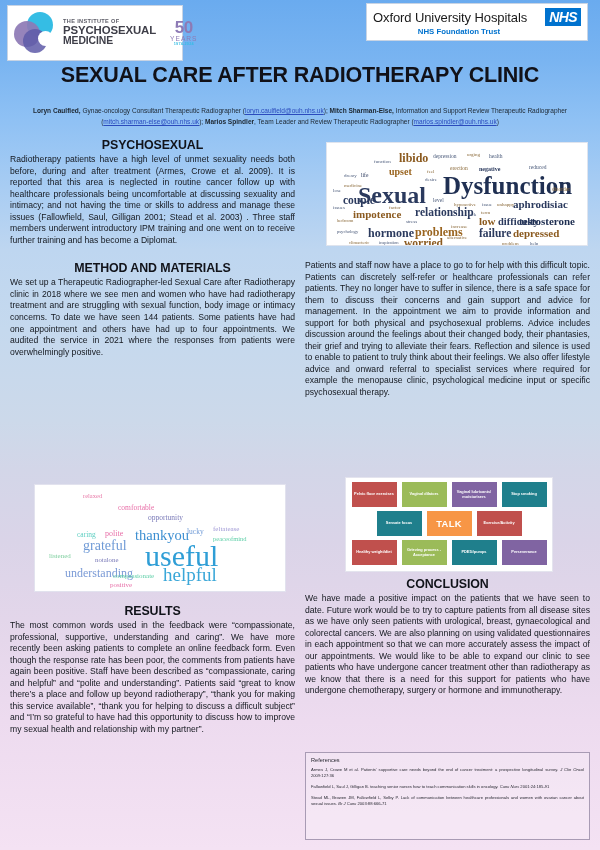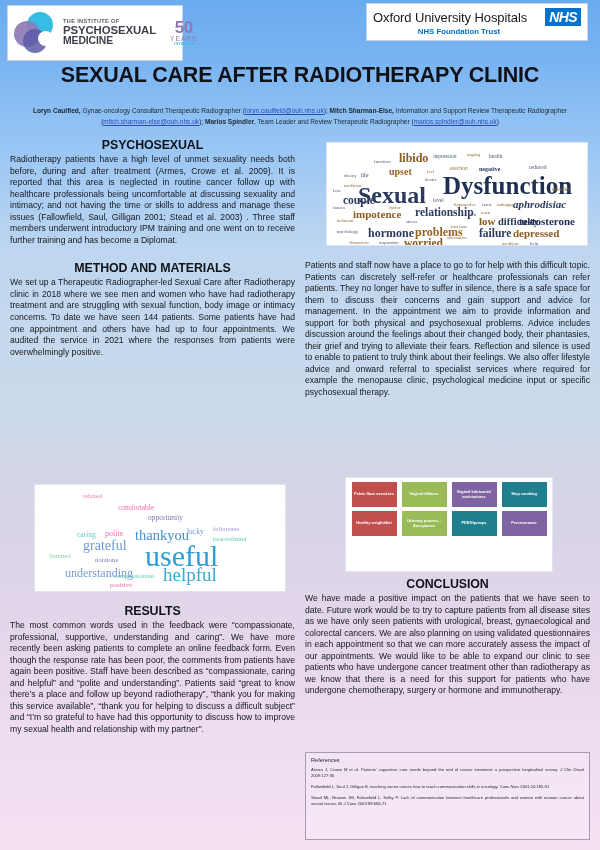--- a/index.html
+++ b/index.html
@@ -206,21 +206,21 @@
   </div>
 
   <div id="wc-dysfunction">
       <span style="left: 31px; top: 40px; font-size: 24px; color: rgb(43, 58, 94); font-weight: 700;">Sexual</span>
       <span style="left: 116px; top: 30px; font-size: 25px; color: rgb(31, 47, 82); font-weight: 700;">Dysfunction</span>
       <span style="left: 72px; top: 9px; font-size: 12px; color: rgb(139, 90, 31); font-weight: 700;">libido</span>
       <span style="left: 62px; top: 24px; font-size: 10px; color: rgb(154, 101, 32); font-weight: 700;">upset</span>
       <span style="left: 16px; top: 52px; font-size: 11.5px; color: rgb(43, 58, 94); font-weight: 700;">couple</span>
       <span style="left: 26px; top: 66px; font-size: 11px; color: rgb(139, 90, 31); font-weight: 700;">impotence</span>
       <span style="left: 88px; top: 64px; font-size: 11.5px; color: rgb(43, 58, 94); font-weight: 700;">relationship</span>
-      <span style="left: 186px; top: 56px; font-size: 11px; color: rgb(43, 58, 94); font-weight: 700; font-style: italic;">aphrodisiac</span>
+      <span style="left: 186px; top: 56px; font-size: 11px; color: rgb(43, 58, 94); font-weight: 700;">aphrodisiac</span>
       <span style="left: 192px; top: 73px; font-size: 11px; color: rgb(31, 47, 82); font-weight: 700;">testosterone</span>
       <span style="left: 152px; top: 73px; font-size: 11px; color: rgb(139, 90, 31); font-weight: 700;">low</span>
       <span style="left: 171px; top: 74px; font-size: 10.5px; color: rgb(43, 58, 94); font-weight: 700;">difficulty</span>
       <span style="left: 41px; top: 84px; font-size: 12px; color: rgb(43, 58, 94); font-weight: 700;">hormone</span>
       <span style="left: 88px; top: 83px; font-size: 12px; color: rgb(154, 101, 32); font-weight: 700;">problems</span>
       <span style="left: 152px; top: 85px; font-size: 11.5px; color: rgb(43, 58, 94); font-weight: 700;">failure</span>
       <span style="left: 186px; top: 85px; font-size: 11px; color: rgb(139, 90, 31); font-weight: 700;">depressed</span>
       <span style="left: 77px; top: 95px; font-size: 11.5px; color: rgb(139, 90, 31); font-weight: 700;">worried</span>
       <span style="left: 47px; top: 16px; font-size: 5px; color: rgb(74, 90, 122); font-weight: 400;">function</span>
       <span style="left: 106px; top: 11px; font-size: 5.5px; color: rgb(74, 90, 122); font-weight: 400;">depression</span>
@@ -276,20 +276,25 @@
     </div>
 
   <div id="advice-grid">
       <div class="ag-row">
         <div class="ag-box" style="background: rgb(192, 80, 77);">Pelvic floor exercises</div>
         <div class="ag-box" style="background: rgb(155, 187, 89);">Vaginal dilators</div>
         <div class="ag-box" style="background: rgb(128, 100, 162);">Vaginal lubricants/ moisturisers</div>
         <div class="ag-box" style="background: rgb(31, 127, 140);">Stop smoking</div>
       </div>
       <div class="ag-row">
+        <div class="ag-box" style="background: rgb(31, 127, 140);">Sensate focus</div>
+        <div class="ag-box talk" style="background: rgb(247, 150, 70);">TALK</div>
+        <div class="ag-box" style="background: rgb(192, 80, 77);">Exercise/Activity</div>
+      </div>
+      <div class="ag-row">
         <div class="ag-box" style="background: rgb(192, 80, 77);">Healthy weight/diet</div>
         <div class="ag-box" style="background: rgb(155, 187, 89);">Grieving process - Acceptance</div>
         <div class="ag-box" style="background: rgb(31, 127, 140);">PDE5i/pumps</div>
         <div class="ag-box" style="background: rgb(128, 100, 162);">Perseverance</div>
       </div>
     </div>
 
   <div class="col" style="left:10px; top:604px;">
     <div class="sec-head">RESULTS</div>
     <div class="sec-body">The most common words used in the feedback were “compassionate, professional, supportive, understanding and caring”. We have more recently been asking patients to complete an online feedback form. Even though the response rate has been poor, the comments from patients have again been positive. Staff have been described as “compassionate, caring and helpful” and “polite and understanding”. Patients said “great to know there’s a place and follow up beyond radiotherapy”, “thank you for making this service available”, “thank you for helping to discuss a difficult subject” and “I’m so grateful to have had this opportunity to discuss how to improve my sexual health and relationship with my partner”.</div>

